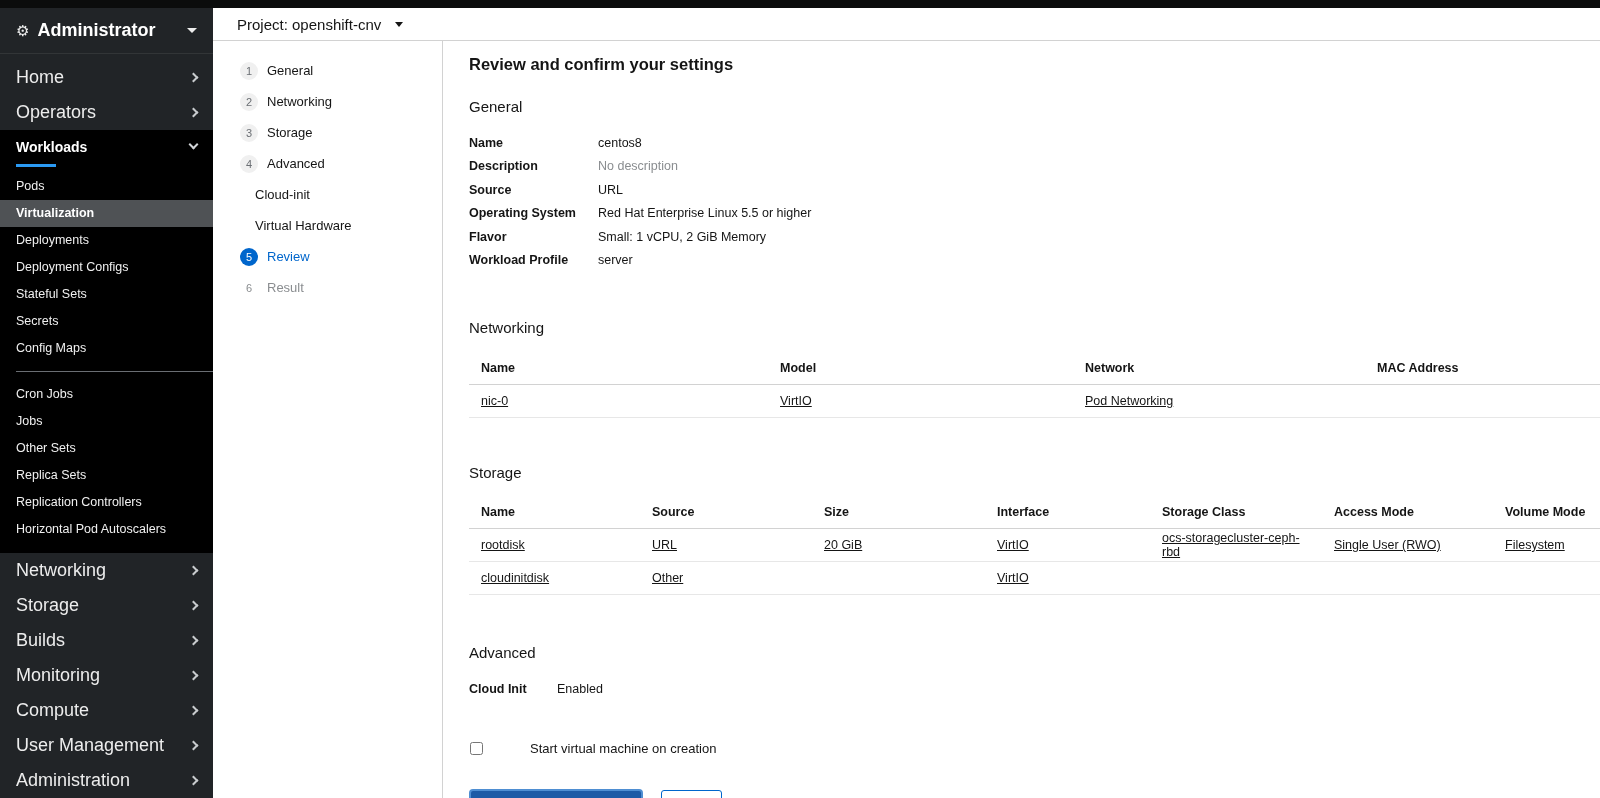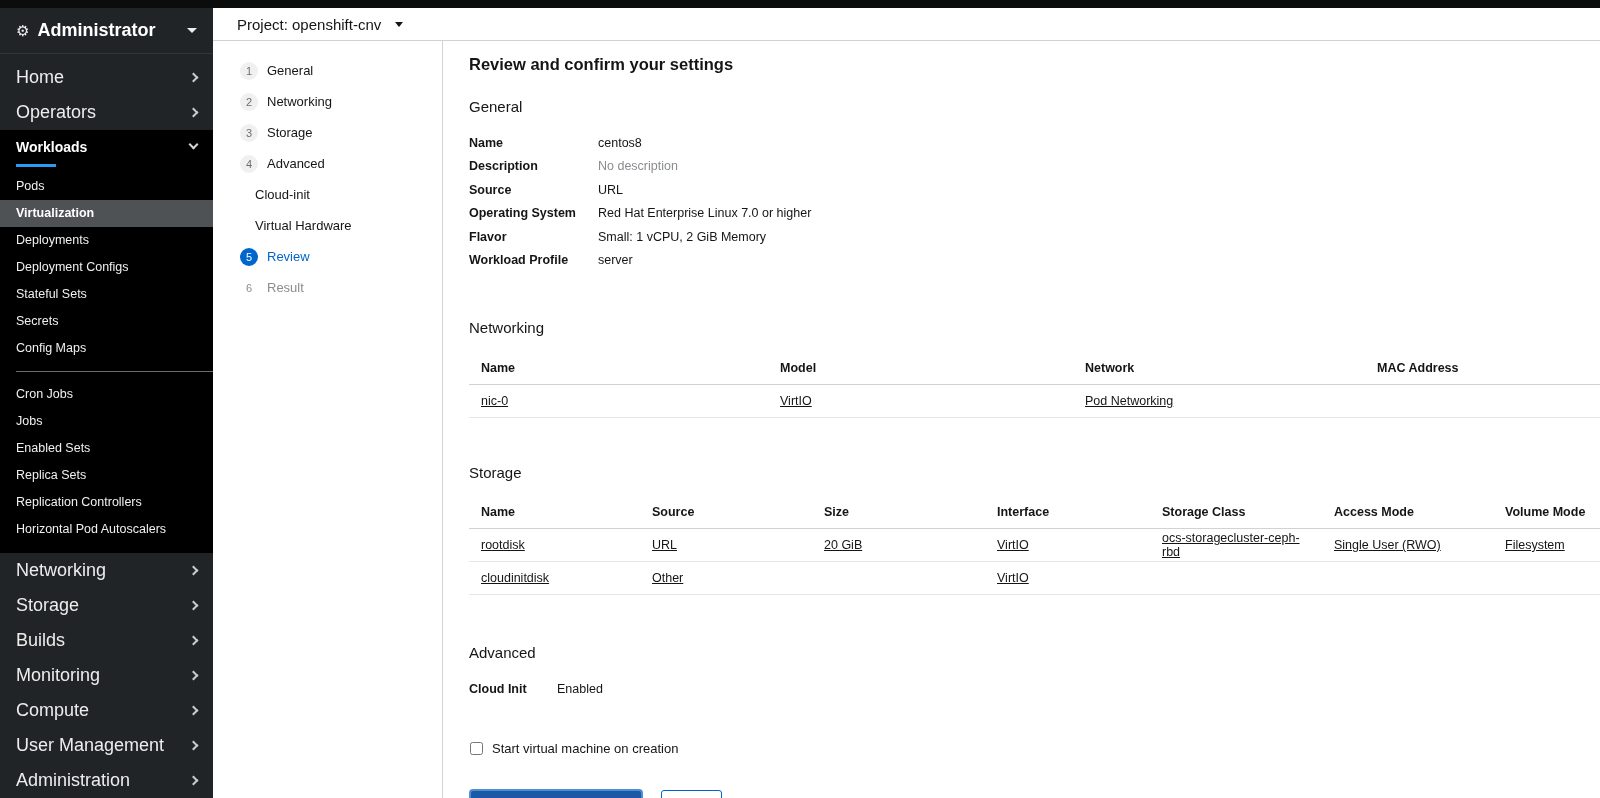--- a/index.html
+++ b/index.html
@@ -80,21 +80,21 @@
   table.net col:nth-child(3){width:292px;} table.net col:nth-child(4){width:auto;}
   table.sto col:nth-child(1){width:171px;} table.sto col:nth-child(2){width:172px;}
   table.sto col:nth-child(3){width:173px;} table.sto col:nth-child(4){width:165px;}
   table.sto col:nth-child(5){width:172px;} table.sto col:nth-child(6){width:171px;}
   table.sto col:nth-child(7){width:auto;}
 
   .adv-row { display:flex; align-items:center; height:23.5px; }
   .adv-row .flabel { width:88px; flex:none; font-size:12.5px; font-weight:700; }
   .adv-row .fvalue { font-size:12.5px; }
 
-  .start-row { display:flex; align-items:center; margin-top:40px; font-size:13px; }
+  .start-row { display:flex; align-items:center; margin-top:40px; font-size:13px;gap:38px; }
   .start-row input { width:13px; height:13px; margin:0 9px 0 1px; accent-color:#0066cc; }
 
   .footer-actions { display:flex; align-items:center; margin-top:33px; }
   .btn-primary { background:#1c5aa6; border:2px solid #4e8ed2; border-radius:4px; color:#fff;
                  font-family:inherit; font-size:13px; font-weight:700; padding:7px 15px; cursor:pointer; }
   .btn-secondary { background:#fff; border:1px solid #0066cc; border-radius:3px; color:#0066cc;
                    font-family:inherit; font-size:13px; padding:7px 15px; margin-left:18px; cursor:pointer; }
   .btn-link { background:none; border:none; color:#0066cc; font-family:inherit; font-size:13px;
               margin-left:29px; cursor:pointer; }
 </style>
@@ -135,21 +135,21 @@
       <div class="sub-item">Deployments</div>
       <div class="sub-item">Deployment Configs</div>
       <div class="sub-item">Stateful Sets</div>
       <div class="sub-item">Secrets</div>
       <div class="sub-item">Config Maps</div>
 
       <div class="side-divider"></div>
 
       <div class="sub-item">Cron Jobs</div>
       <div class="sub-item">Jobs</div>
-      <div class="sub-item">Enabled Sets</div>
+      <div class="sub-item">Other Sets</div>
       <div class="sub-item">Replica Sets</div>
       <div class="sub-item">Replication Controllers</div>
       <div class="sub-item">Horizontal Pod Autoscalers</div>
     </div>
 
     <div class="nav-item">
       <span>Networking</span>
       <span class="chev-right"></span>
     </div>
     <div class="nav-item">
@@ -233,21 +233,21 @@
           <div class="field-row">
             <span class="flabel">Description</span>
             <span class="fvalue muted">No description</span>
           </div>
           <div class="field-row">
             <span class="flabel">Source</span>
             <span class="fvalue">URL</span>
           </div>
           <div class="field-row">
             <span class="flabel">Operating System</span>
-            <span class="fvalue">Red Hat Enterprise Linux 7.0 or higher</span>
+            <span class="fvalue">Red Hat Enterprise Linux 5.5 or higher</span>
           </div>
           <div class="field-row">
             <span class="flabel">Flavor</span>
             <span class="fvalue">Small: 1 vCPU, 2 GiB Memory</span>
           </div>
           <div class="field-row">
             <span class="flabel">Workload Profile</span>
             <span class="fvalue">server</span>
           </div>
         </section>

